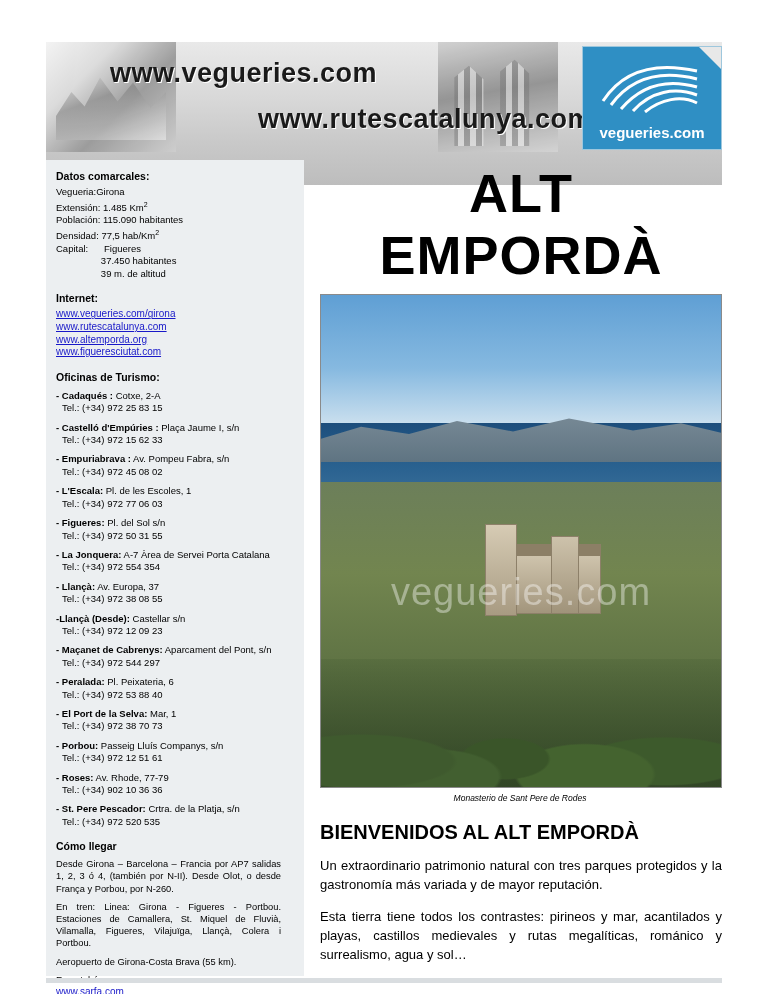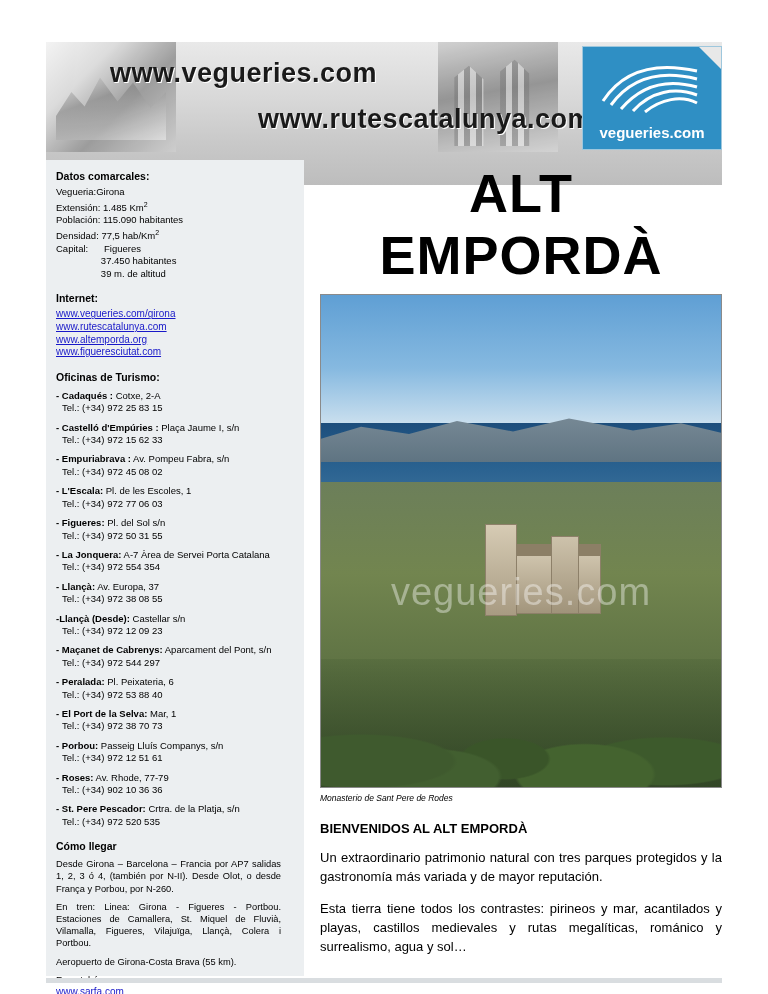--- a/index.html
+++ b/index.html
@@ -240,28 +240,28 @@
     position: absolute;
     left: 0; right: 0;
     top: 56%;
     text-align: center;
     font-size: 38px;
     color: rgba(255,255,255,.40);
     font-weight: normal;
     letter-spacing: 1px;
   }
   .caption {
-    text-align: left;
+    text-align: center;
     font-size: 8.5px;
     font-style: italic;
     margin-top: 5px;
     padding-right: 2px;
   }
   .welcome-h {
-    font-size: 13px;
+    font-size: 20px;
     font-weight: bold;
     margin: 18px 0 12px 0;
   }
   .welcome-p {
     font-size: 13px;
     line-height: 19px;
     text-align: justify;
     margin: 0 0 13px 0;
   }
 

